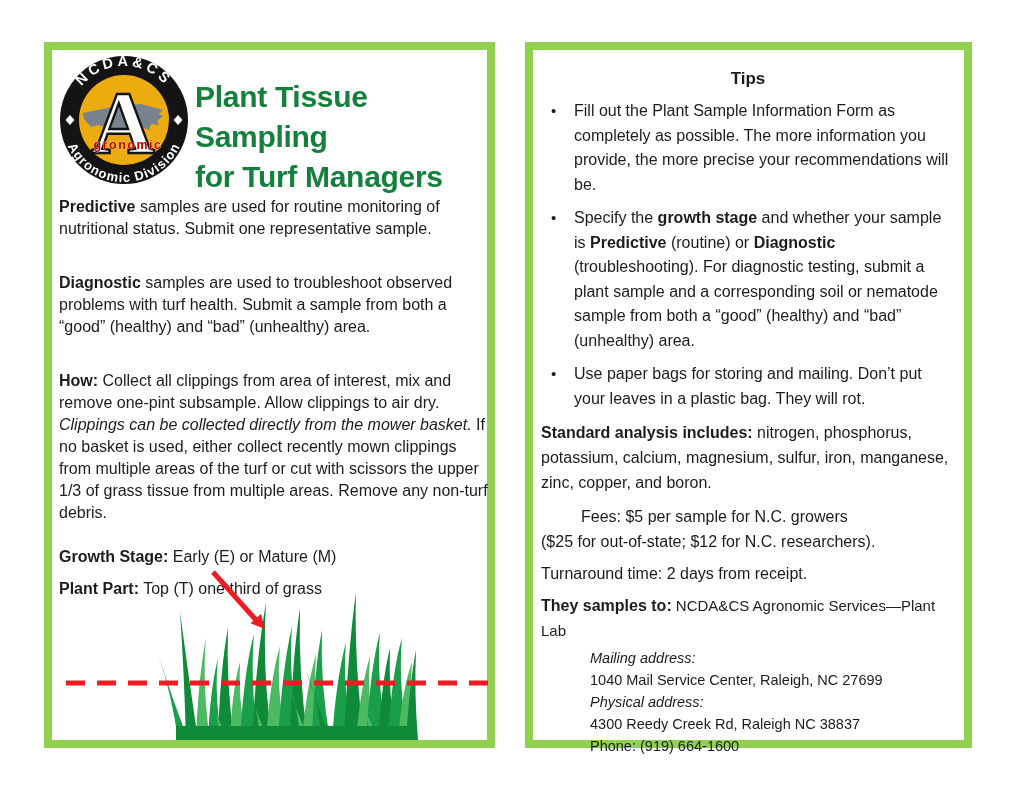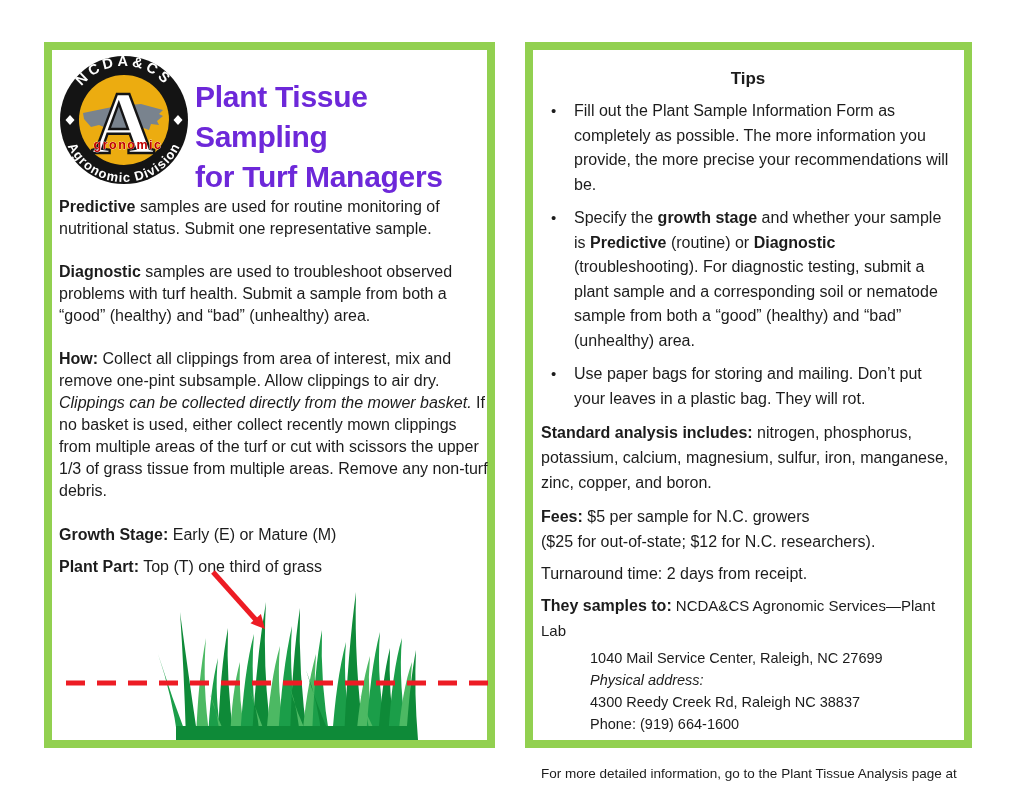--- a/index.html
+++ b/index.html
@@ -21,23 +21,23 @@
 
   
   .brand-row { display: flex; align-items: flex-start; height: 132px; }
   .logo-svg { width: 130px; height: 130px; flex: 0 0 130px; }
   .doc-title {
     font-size: 30px;
     font-weight: 700;
     line-height: 40px;
     letter-spacing: -0.3px;
     margin: 22px 0 0 6px;
-    color: #6d28d9;
-  }
-  .para { font-size: 16px; line-height: 22px; margin-top: 21px; width: 433px; }
+    color: #15803d;
+  }
+  .para { font-size: 16px; line-height: 22px; margin-top: 32px; width: 433px; }
   .para.first { margin-top: 9px; }
   .para.gs { margin-top: 22px; }
   .para.pp { margin-top: 10px; }
 
   .grass-wrap {
     position: absolute;
     left: 8px;
     bottom: 0;
     width: 435px;
     height: 190px;
@@ -176,31 +176,32 @@
     </li>
     <li>
       <span class="blt">•</span>
       <span><span>Use paper bags for storing and mailing. Don’t put your leaves in a plastic bag.  They will rot.</span></span>
     </li>
   </ul>
 
   <p class="sect"><span style="font-weight: 700;">Standard analysis includes:</span><span>  nitrogen, phosphorus, potassium, calcium, magnesium, sulfur, iron, manganese, zinc, copper, and boron.</span></p>
 
   <p class="sect">
-    <span><span style="font-weight: 700;">Fees:</span><span>  $5 per sample for N.C. growers</span></span><br>
+    <span><span style="font-weight: 400; margin-left: 40px;">Fees:</span><span>  $5 per sample for N.C. growers</span></span><br>
     <span><span>($25 for out-of-state; $12 for N.C. researchers).</span></span>
   </p>
 
   <p class="sect tight"><span>T</span><span style="font-weight: 400;">urnaround time:</span><span> 2 days from receipt.</span></p>
 
   <p class="sect tight">
     <span class="b">They samples to:</span><span class="send-rest"> NCDA&amp;CS Agronomic Services—Plant Lab</span>
   </p>
 
   <div class="addr-block">
+    <div class="addr-label">Mailing address:</div>
     <div>1040 Mail Service Center, Raleigh, NC 27699</div>
     <div class="addr-label">Physical address:</div>
     <div>4300 Reedy Creek Rd, Raleigh NC 38837</div>
     <div>Phone: (919) 664-1600</div>
   </div>
 
   <p class="footer-note">For more detailed information, go to the Plant Tissue Analysis page at www.ncagr.gov /agronomi or contact the regional agronomist for your area.</p>
 </section>
 
 </body></html>

